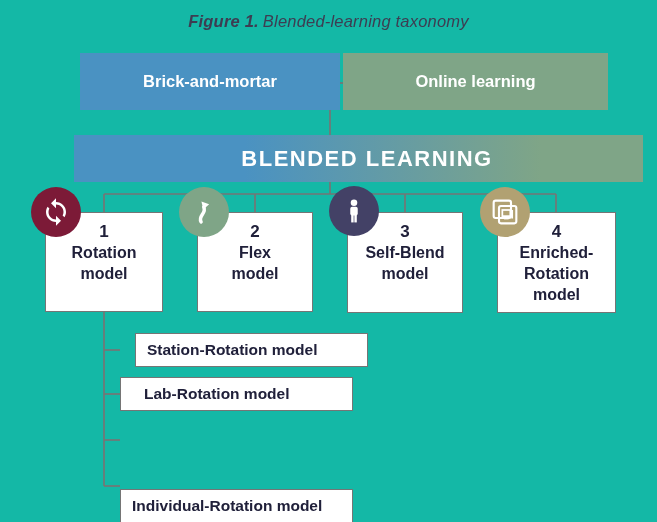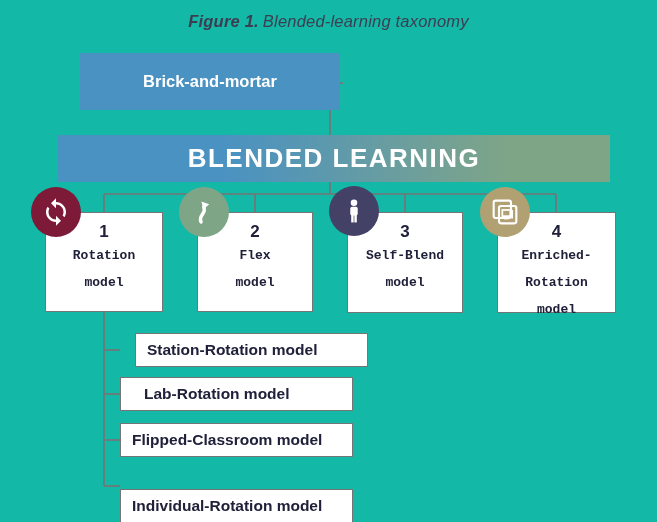--- a/index.html
+++ b/index.html
@@ -13,31 +13,31 @@
   }
   .fig-title .flabel { font-weight:bold; margin-right:4px; }
   svg.connectors { position:absolute; left:0; top:0; }
   .pnode {
     position:absolute; display:flex; align-items:center; justify-content:center;
     color:#fff; font-weight:bold; text-align:center;
   }
   .box-brick  { left:58px;  top:53px; width:260px; height:57px; background:var(--brand-blue); font-size:16.5px;margin-left:22px; }
   .box-online { left:343px; top:53px; width:265px; height:57px; background:var(--brand-green); font-size:16.5px; }
   .banner {
-    left:58px; top:135px; width:552px; height:47px;
+    left:74px; top:135px; width:552px; height:47px;
     background:linear-gradient(90deg, var(--brand-blue) 0%, var(--brand-blue) 30%, var(--brand-green) 82%, var(--brand-green) 100%);
-    font-size:26px; letter-spacing:1.5px;
+    font-size:22px; letter-spacing:1.5px;padding-left:17px;
   }
   .model {
     position:absolute; background:#fff; border:1.7px solid var(--line-gray);
     box-sizing:border-box; text-align:center; color:var(--text-dark);
     font-weight:bold; padding-top:9px;
   }
   .model .num   { font-size:17px; line-height:20px; }
-  .model .mname { font-size:13px; line-height:27px; white-space:pre-line;font-family:Liberation Mono, monospace; }
+  .model .mname { font-size:16px; line-height:21px; white-space:pre-line; }
   #model-1 { left:45px;  top:212px; width:118px; height:100px; }
   #model-2 { left:197px; top:212px; width:116px; height:100px; }
   #model-3 { left:347px; top:212px; width:116px; height:101px; }
   #model-4 { left:497px; top:212px; width:119px; height:101px; }
   .circle {
     position:absolute; width:50px; height:50px; border-radius:50%;
     display:flex; align-items:center; justify-content:center;
   }
   #icon-1 { left:31px;  top:187px; }
   #icon-2 { left:179px; top:187px; }
@@ -72,20 +72,21 @@
       <path d="M556 194 V212"></path>
       <path d="M104 312 V486"></path>
       <path d="M104 350 H120"></path>
       <path d="M104 394 H120"></path>
       <path d="M104 440 H120"></path>
       <path d="M104 486 H120"></path>
     </g>
   </svg>
 
   <div class="pnode box-brick">Brick-and-mortar</div>
+  <div class="pnode box-online">Online learning</div>
   <div class="pnode banner">BLENDED LEARNING</div>
 
   <div class="model" id="model-1">
     <div class="num">1</div>
     <div class="mname">Rotation
 model</div>
   </div>
   <div class="model" id="model-2">
     <div class="num">2</div>
     <div class="mname">Flex
@@ -130,16 +131,15 @@
         <rect x="10" y="10.5" width="6" height="4.6" stroke-width="1.3"></rect>
         <line x1="13" y1="15.1" x2="13" y2="16.6" stroke-width="1.3"></line>
         <line x1="11.3" y1="16.9" x2="14.7" y2="16.9" stroke-width="1.3"></line>
         <line x1="17.4" y1="10.5" x2="17.4" y2="16.9" stroke-width="1.3"></line>
       </g>
     </svg>
   </div>
 
   <div class="subbox" id="sub-1">Station-Rotation model</div>
   <div class="subbox" id="sub-2">Lab-Rotation model</div>
-  <div class="subbox" id="sub-3">Flipped-Classroom model</div>
   <div class="subbox" id="sub-4">Individual-Rotation model</div>
 
 </div>
 
 </body></html>

